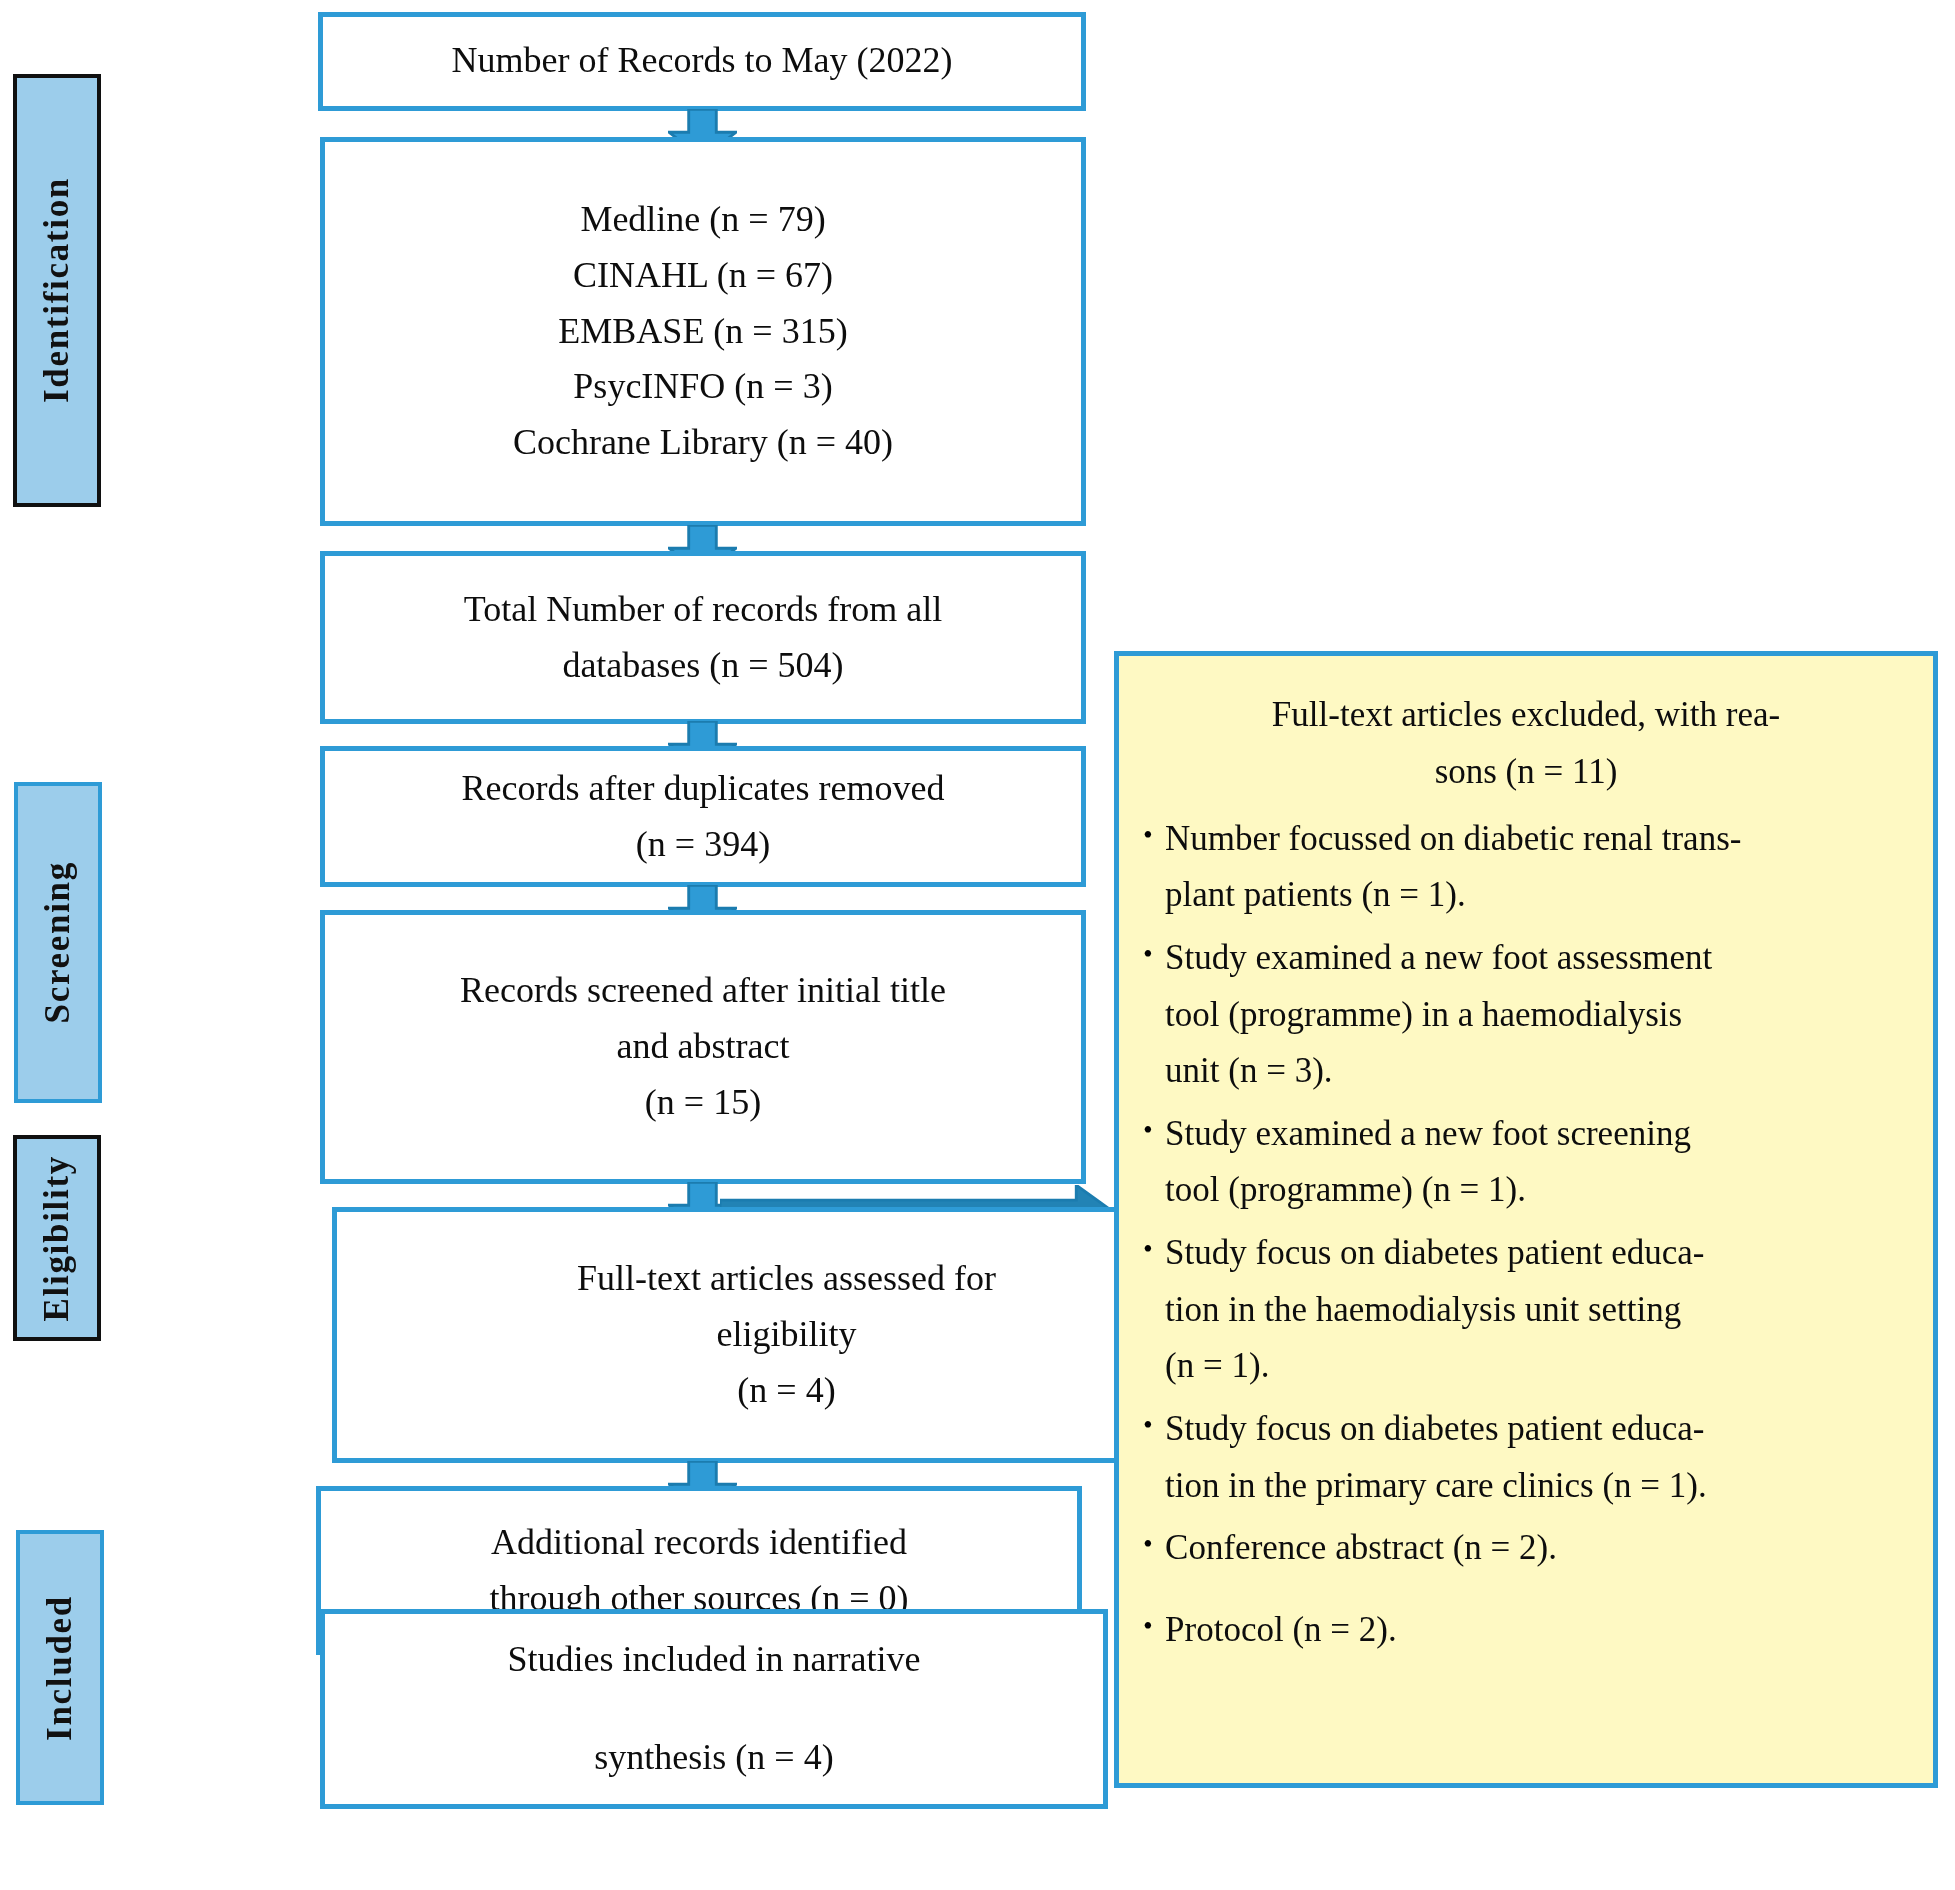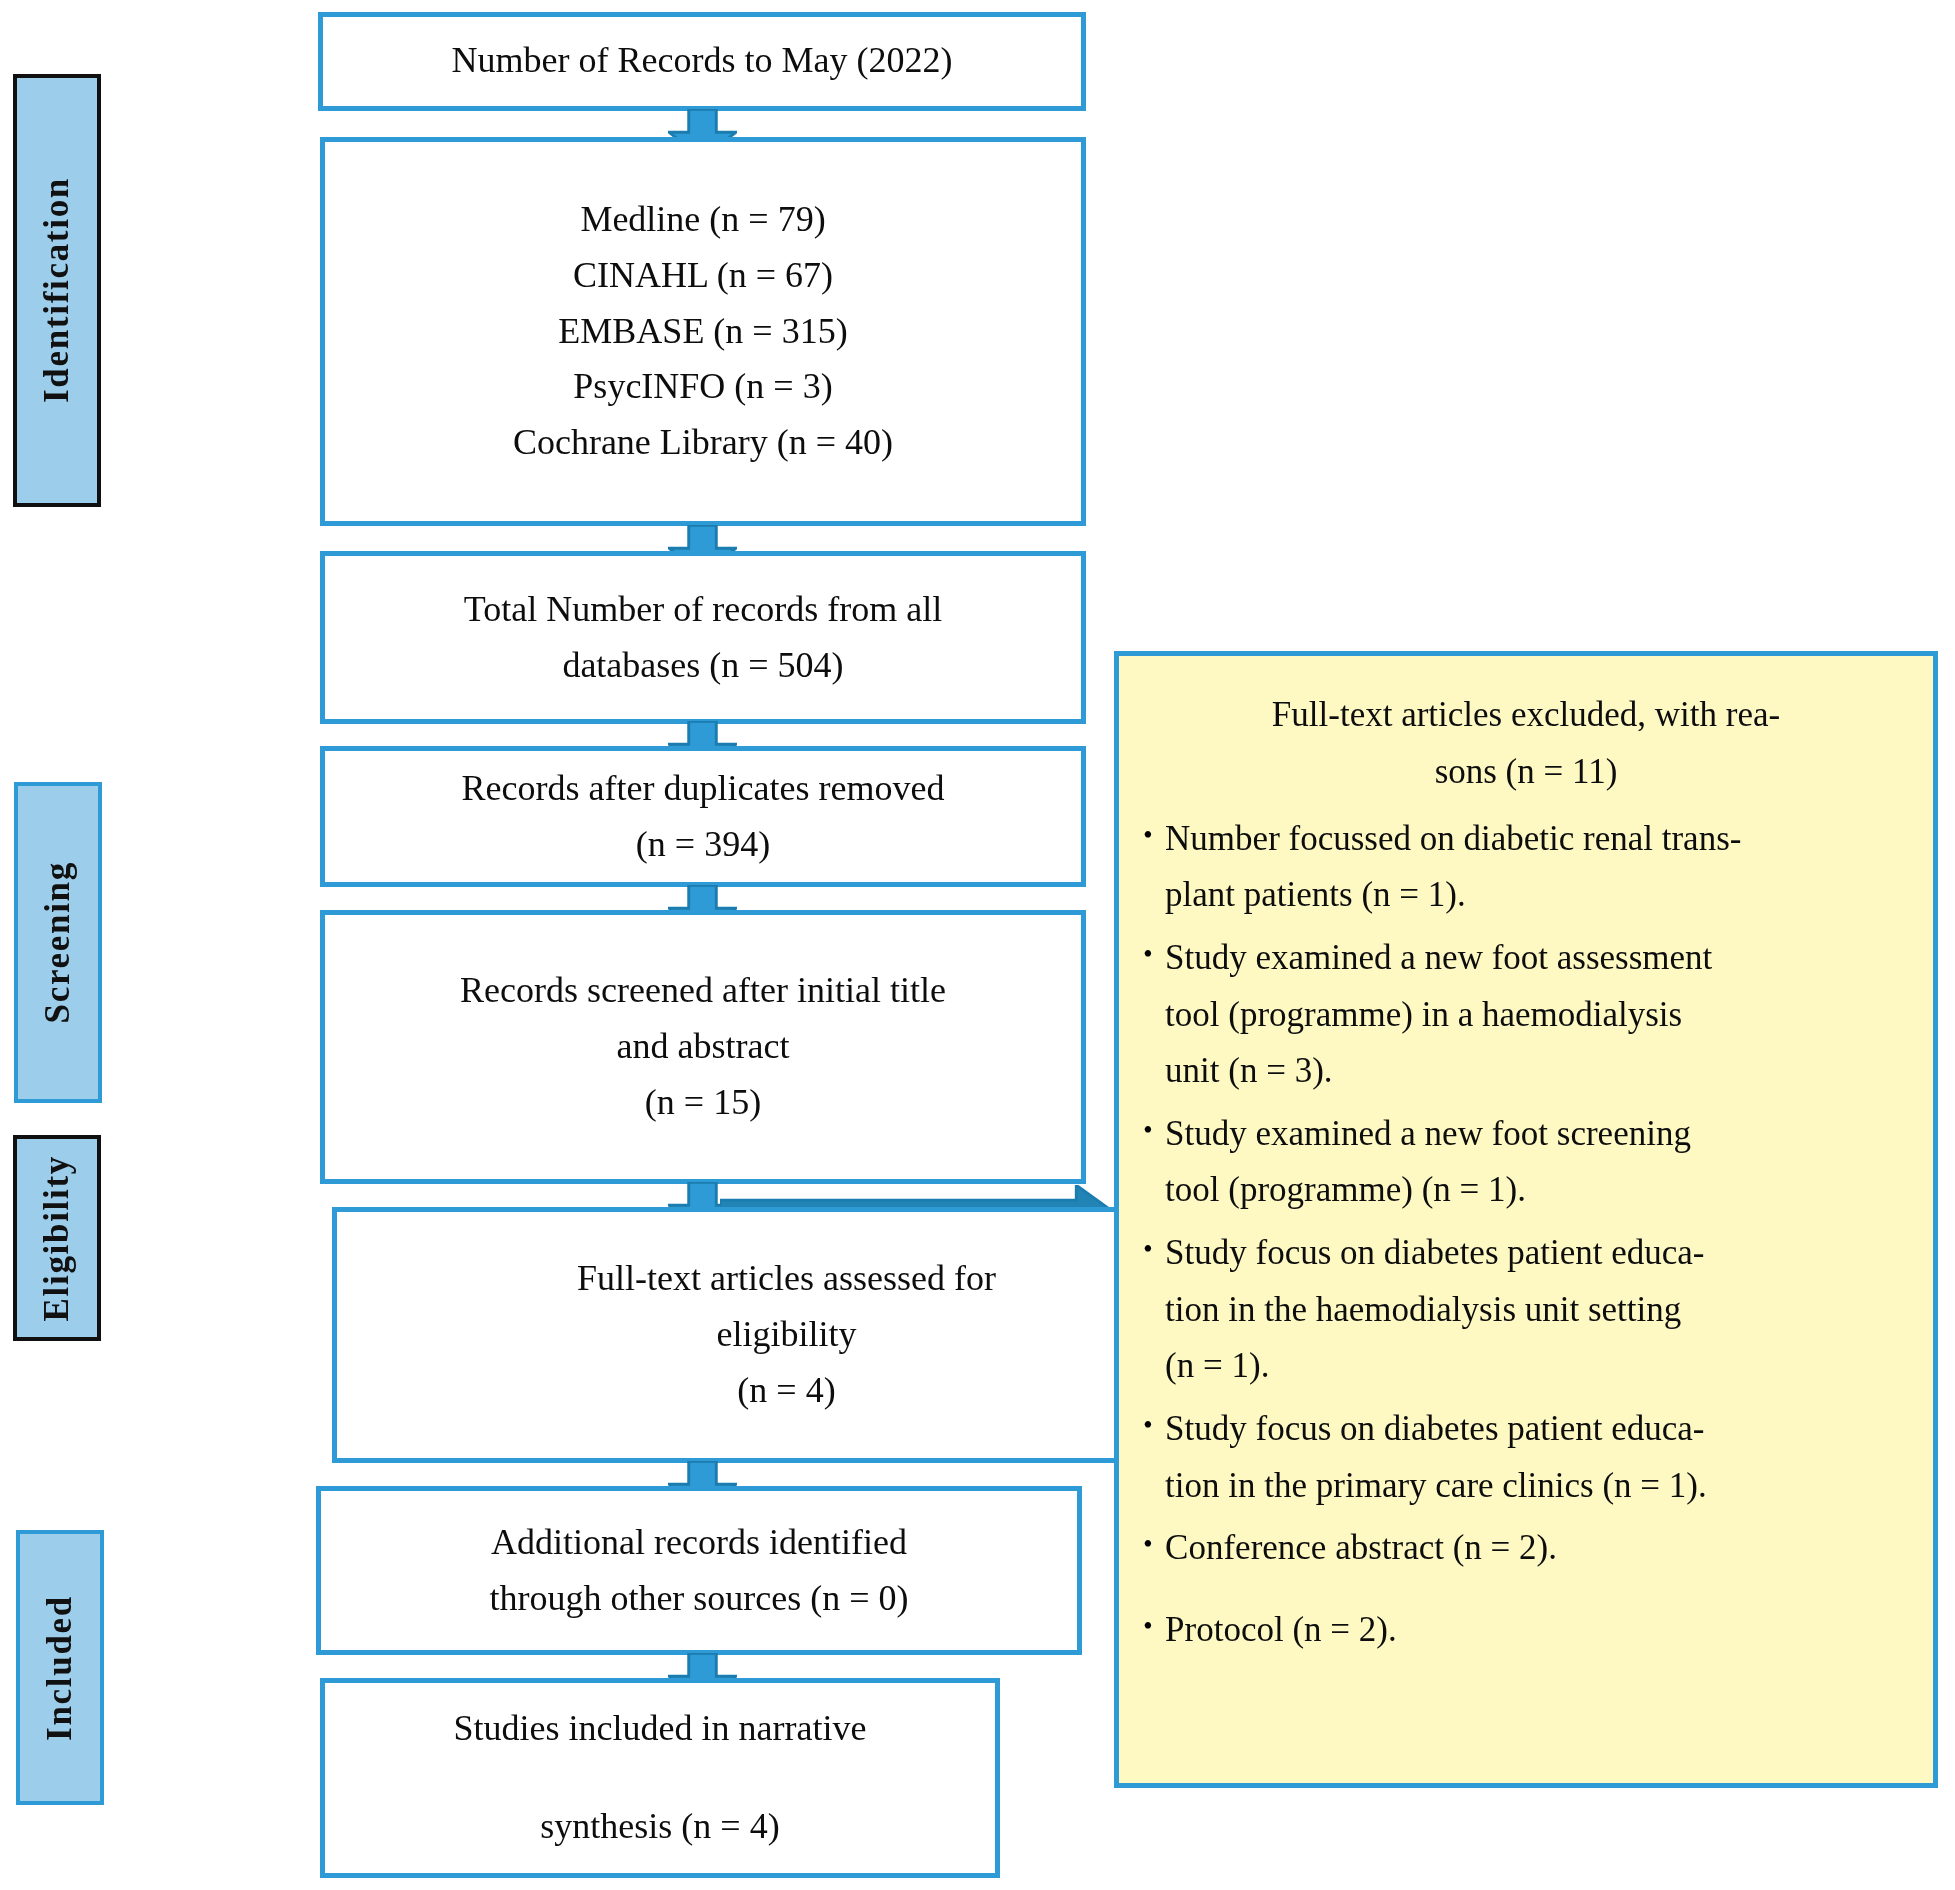--- a/index.html
+++ b/index.html
@@ -191,21 +191,21 @@
 
   <div class="flow-box" style="left:316px; top:1486px; width:766px; height:169px;">
     <div class="flow-line">Additional records identified</div>
     <div class="flow-line">through other sources (n = 0)</div>
   </div>
 
   <svg class="down-arrow" style="left:668px; top:1653px;" viewBox="0 0 120 86">
     <polygon points="36,0 84,0 84,40 118,40 60,85 2,40 36,40" fill="#2E9BD6" stroke="#1B7CAF" stroke-width="5"></polygon>
   </svg>
 
-  <div class="flow-box" style="left:320px; top:1678px; width:680px; height:200px;gap:42px;">
+  <div class="flow-box" style="left:320px; top:1609px; width:788px; height:200px;gap:42px;">
     <div class="flow-line">Studies included in narrative</div>
     <div class="flow-line">synthesis (n = 4)</div>
   </div>
 
   <div class="excl-box" style="left:1114px; top:651px; width:824px; height:1137px;">
 
     <div class="excl-head">
       <div>Full-text articles excluded, with rea-</div>
       <div>sons (n = 11)</div>
     </div>

